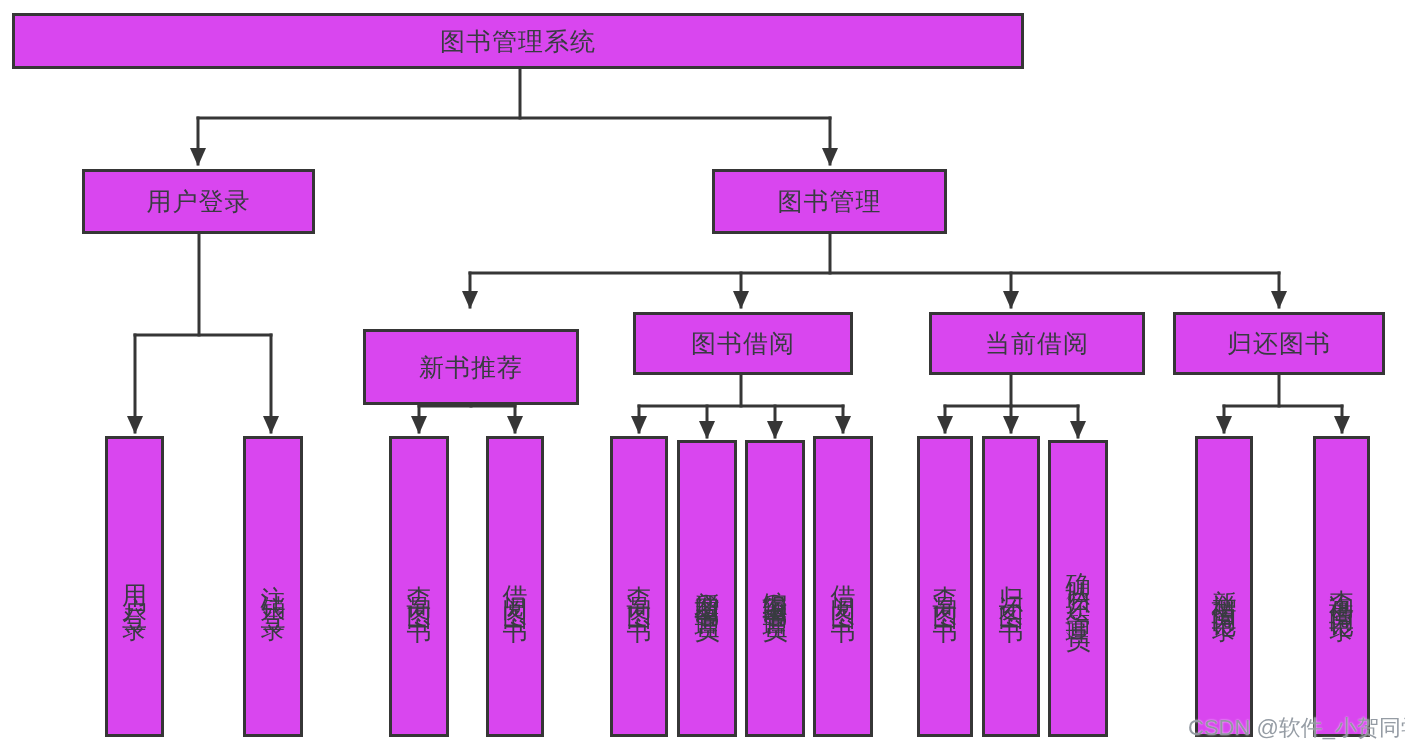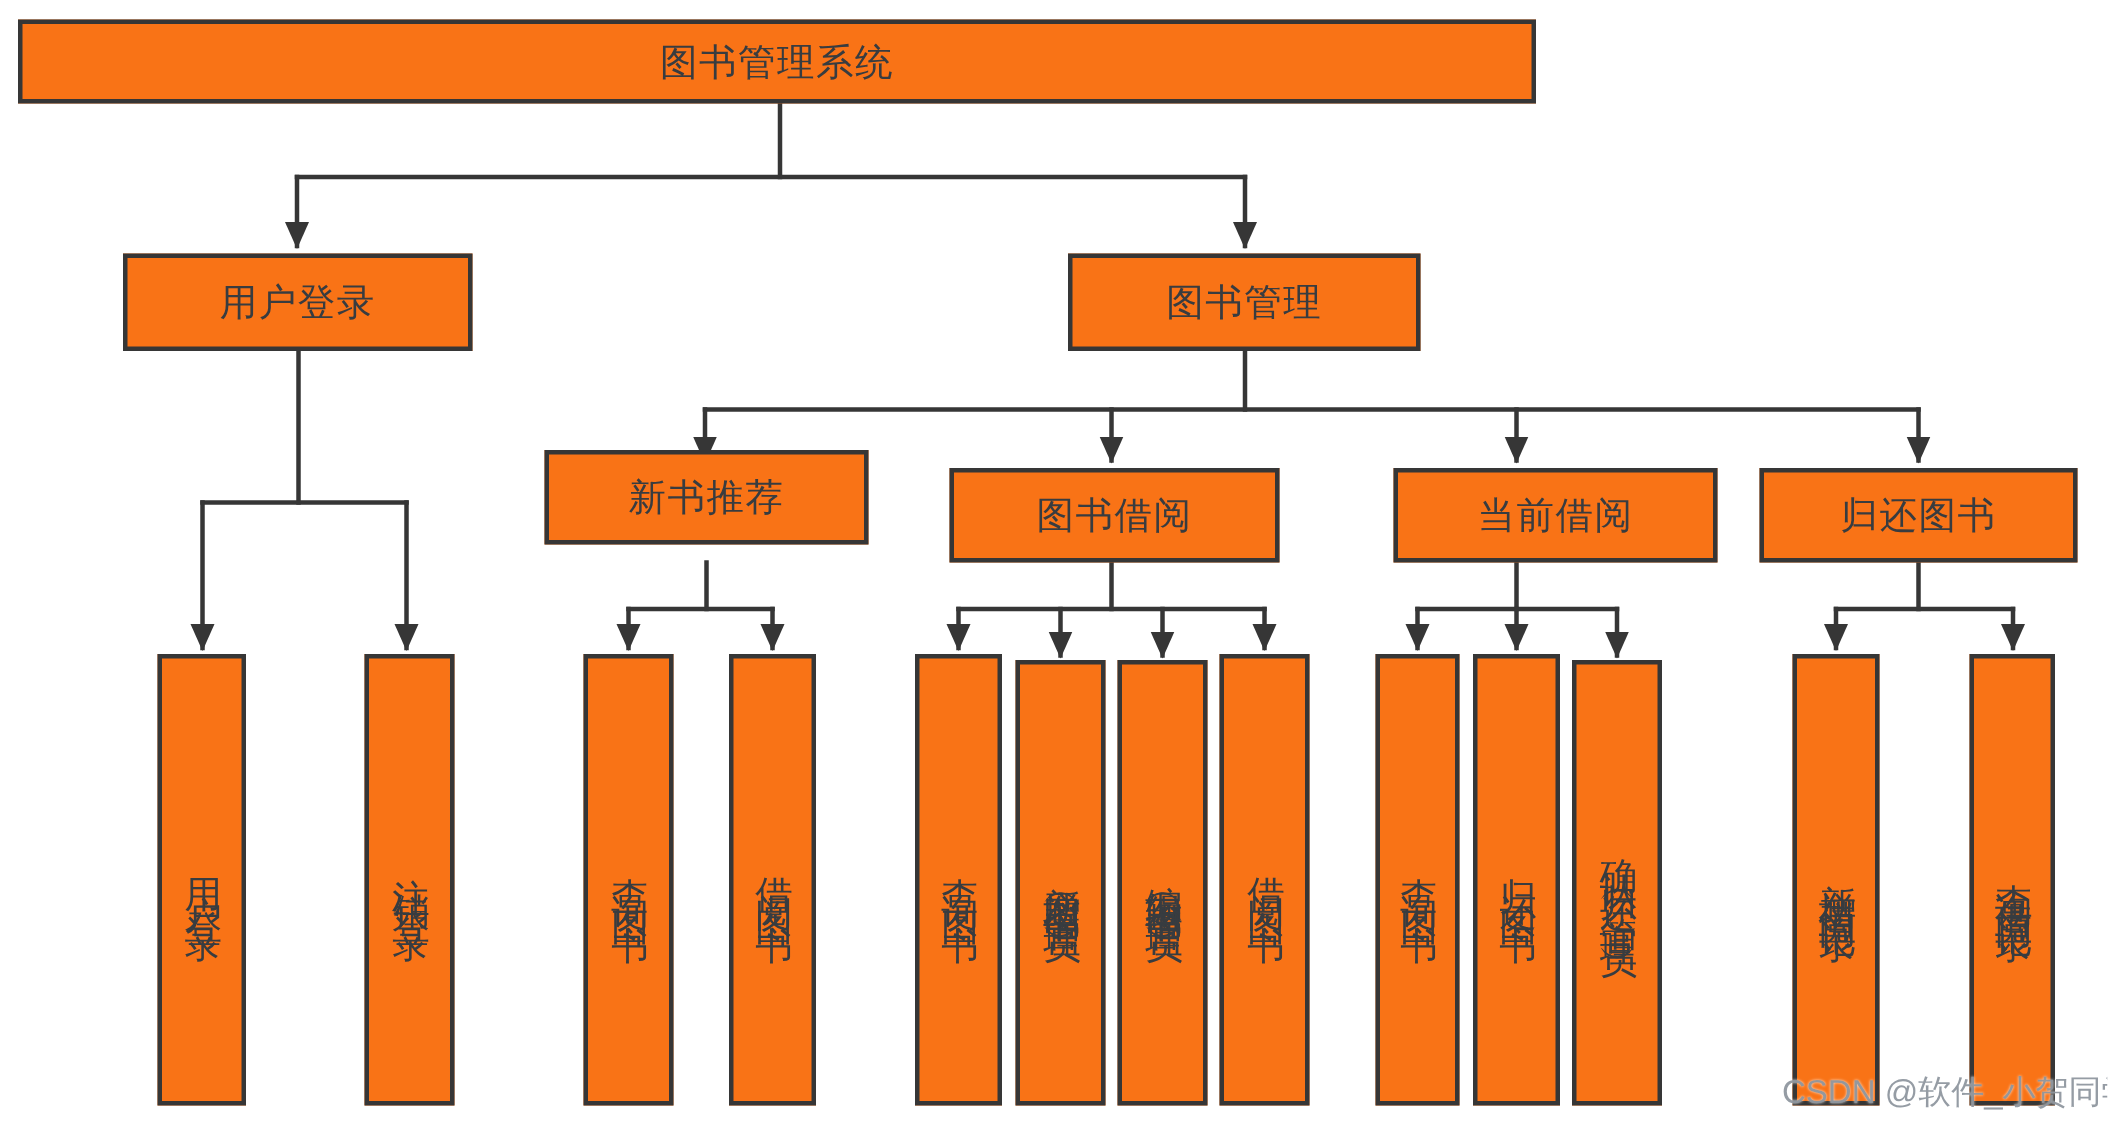--- a/index.html
+++ b/index.html
@@ -8,21 +8,21 @@
     width:1405px;height:747px;
     background:#ffffff;
     overflow:hidden;
     font-family:"Liberation Sans","DejaVu Sans",sans-serif;
     color:#383c40;
   }
   .wires{position:absolute;left:0;top:0;width:1405px;height:747px;z-index:1;}
   .node{
     position:absolute;
     box-sizing:border-box;
-    background:#f97316;
+    background:#d946ef;
     border:3px solid #363636;
     display:flex;
     align-items:center;
     justify-content:center;
     z-index:2;
   }
   .hlabel{
     font-size:25px;
     letter-spacing:1px;
     color:#383c40;
@@ -109,21 +109,21 @@
     <span class="hlabel">图书管理系统</span>
   </div>
 
   <div class="node" style="left:82px;top:169px;width:233px;height:65px">
     <span class="hlabel">用户登录</span>
   </div>
   <div class="node" style="left:712px;top:169px;width:235px;height:65px">
     <span class="hlabel">图书管理</span>
   </div>
 
-  <div class="node" style="left:363px;top:300px;width:216px;height:63px">
+  <div class="node" style="left:363px;top:329px;width:216px;height:76px">
     <span class="hlabel">新书推荐</span>
   </div>
   <div class="node" style="left:633px;top:312px;width:220px;height:63px">
     <span class="hlabel">图书借阅</span>
   </div>
   <div class="node" style="left:929px;top:312px;width:216px;height:63px">
     <span class="hlabel">当前借阅</span>
   </div>
   <div class="node" style="left:1173px;top:312px;width:212px;height:63px">
     <span class="hlabel">归还图书</span>

